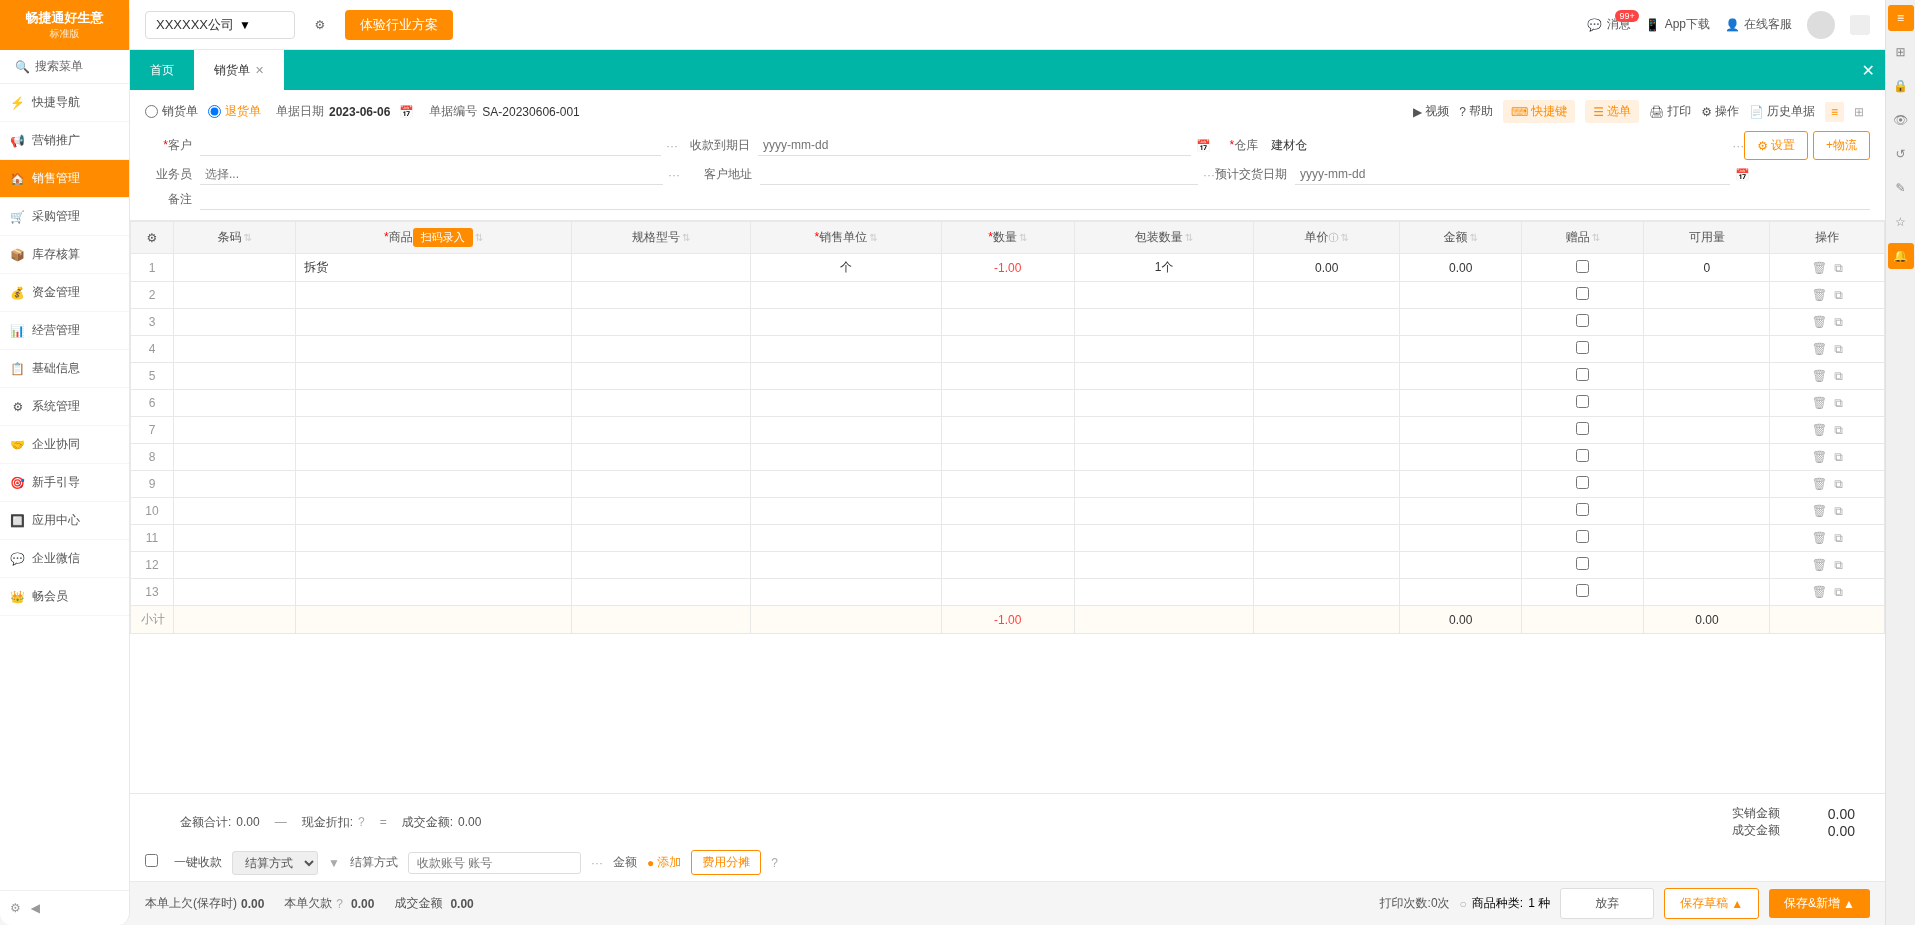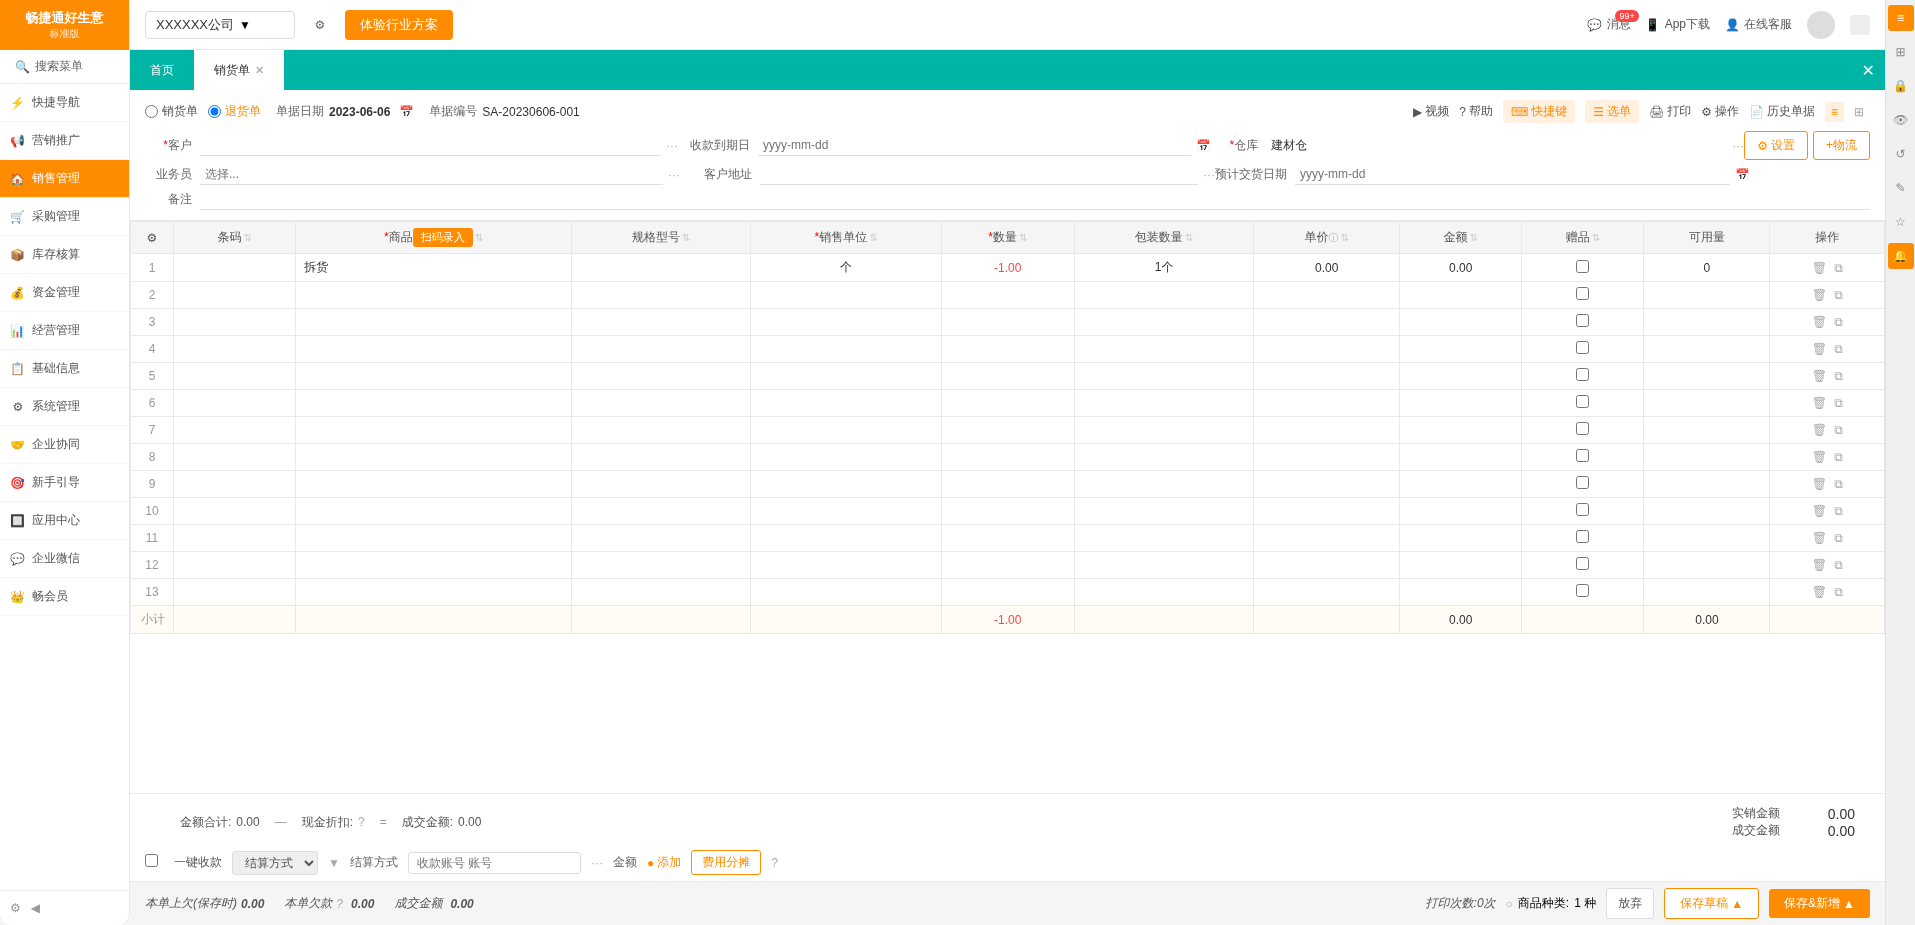--- a/index.html
+++ b/index.html
@@ -79,24 +79,24 @@
     .checkbox-label { display: flex; align-items: flex-start; gap: 16px; cursor: pointer; color: #555; }
     .select-field { border: 1px solid #ddd; padding: 3px 8px; border-radius: 3px; color: #555; cursor: pointer; }
     .input-field { border: 1px solid #ddd; padding: 3px 8px; border-radius: 3px; color: #555; min-width: 80px; }
     .add-btn { color: #ff8c00; cursor: pointer; display: flex; align-items: center; gap: 3px; }
     .expense-btn { border: 1px solid #ff8c00; color: #ff8c00; padding: 3px 10px; border-radius: 3px; cursor: pointer; background: white; }
     .help-icon { color: #aaa; cursor: pointer; }
 
     
     .footer-status { display: flex; align-items: center; justify-content: space-between; background: #f5f5f5; border-top: 1px solid #e8e8e8; padding: 6px 15px; }
     .footer-left { display: flex; align-items: center; gap: 20px; }
-    .footer-item { display: flex; align-items: center; gap: 4px; color: #555; font-style: italic; }
+    .footer-item { display: flex; align-items: center; gap: 4px; color: #555; }
     .footer-right { display: flex; align-items: center; gap: 10px; }
     .product-count { display: flex; align-items: center; gap: 5px; }
-    .discard-btn { border: 1px solid #ddd; background: white; padding: 6px 11px; border-radius: 3px; cursor: pointer; color: #555; }
+    .discard-btn { border: 1px solid #ddd; background: white; padding: 6px 34px; border-radius: 3px; cursor: pointer; color: #555; }
     .save-draft-btn { border: 1px solid #ff8c00; background: white; color: #ff8c00; padding: 6px 15px; border-radius: 3px; cursor: pointer; display: flex; align-items: center; gap: 3px; }
     .save-new-btn { background: #ff8c00; color: white; border: none; padding: 6px 15px; border-radius: 3px; cursor: pointer; display: flex; align-items: center; gap: 3px; }
 
     
     .right-panel { width: 30px; background: #f0f0f0; border-left: 1px solid #e0e0e0; display: flex; flex-direction: column; align-items: center; padding: 5px 0; gap: 8px; }
     .right-panel-icon { width: 26px; height: 26px; display: flex; align-items: center; justify-content: center; cursor: pointer; color: #888; border-radius: 3px; }
     .right-panel-icon.active { background: #ff8c00; color: white; }
 
     
     .amount-summary { display: flex; flex-direction: column; align-items: flex-end; padding: 5px 15px; }

